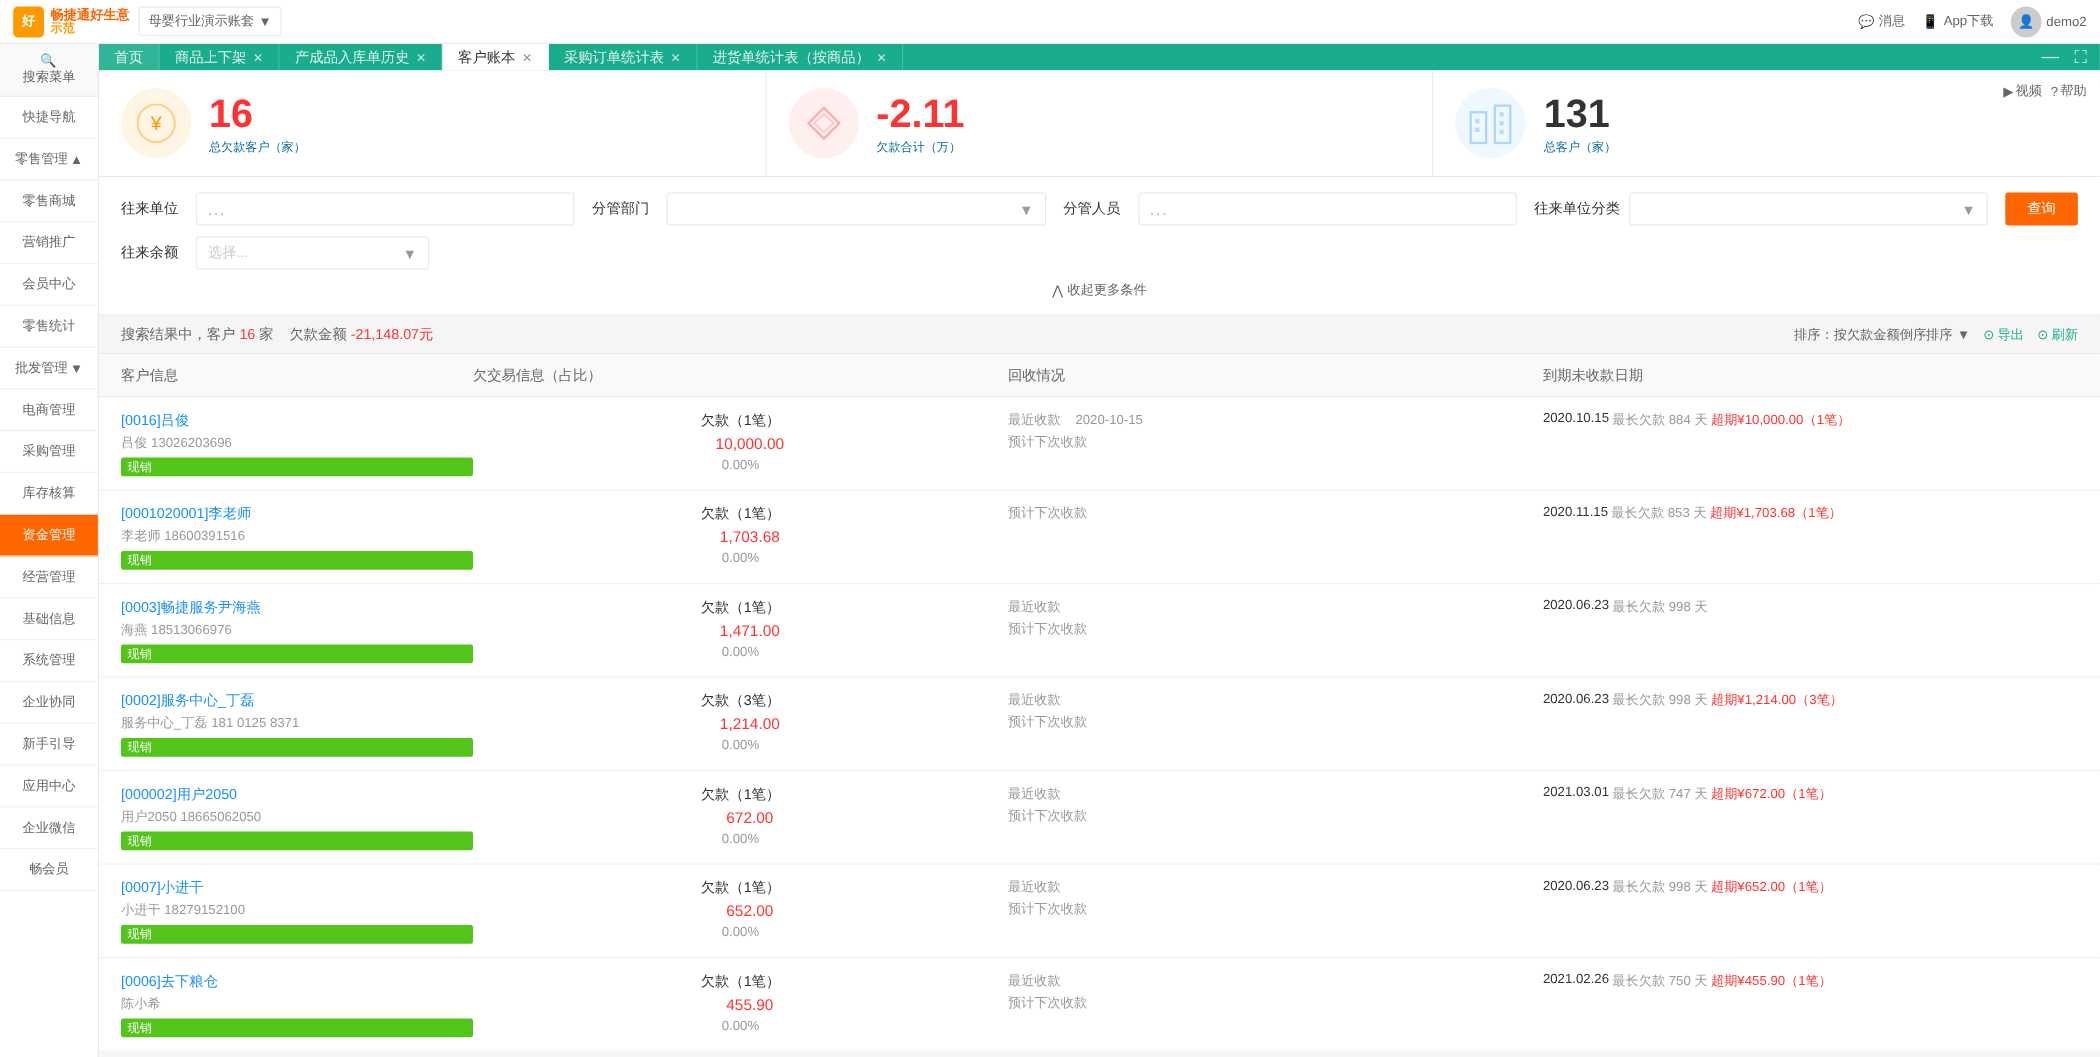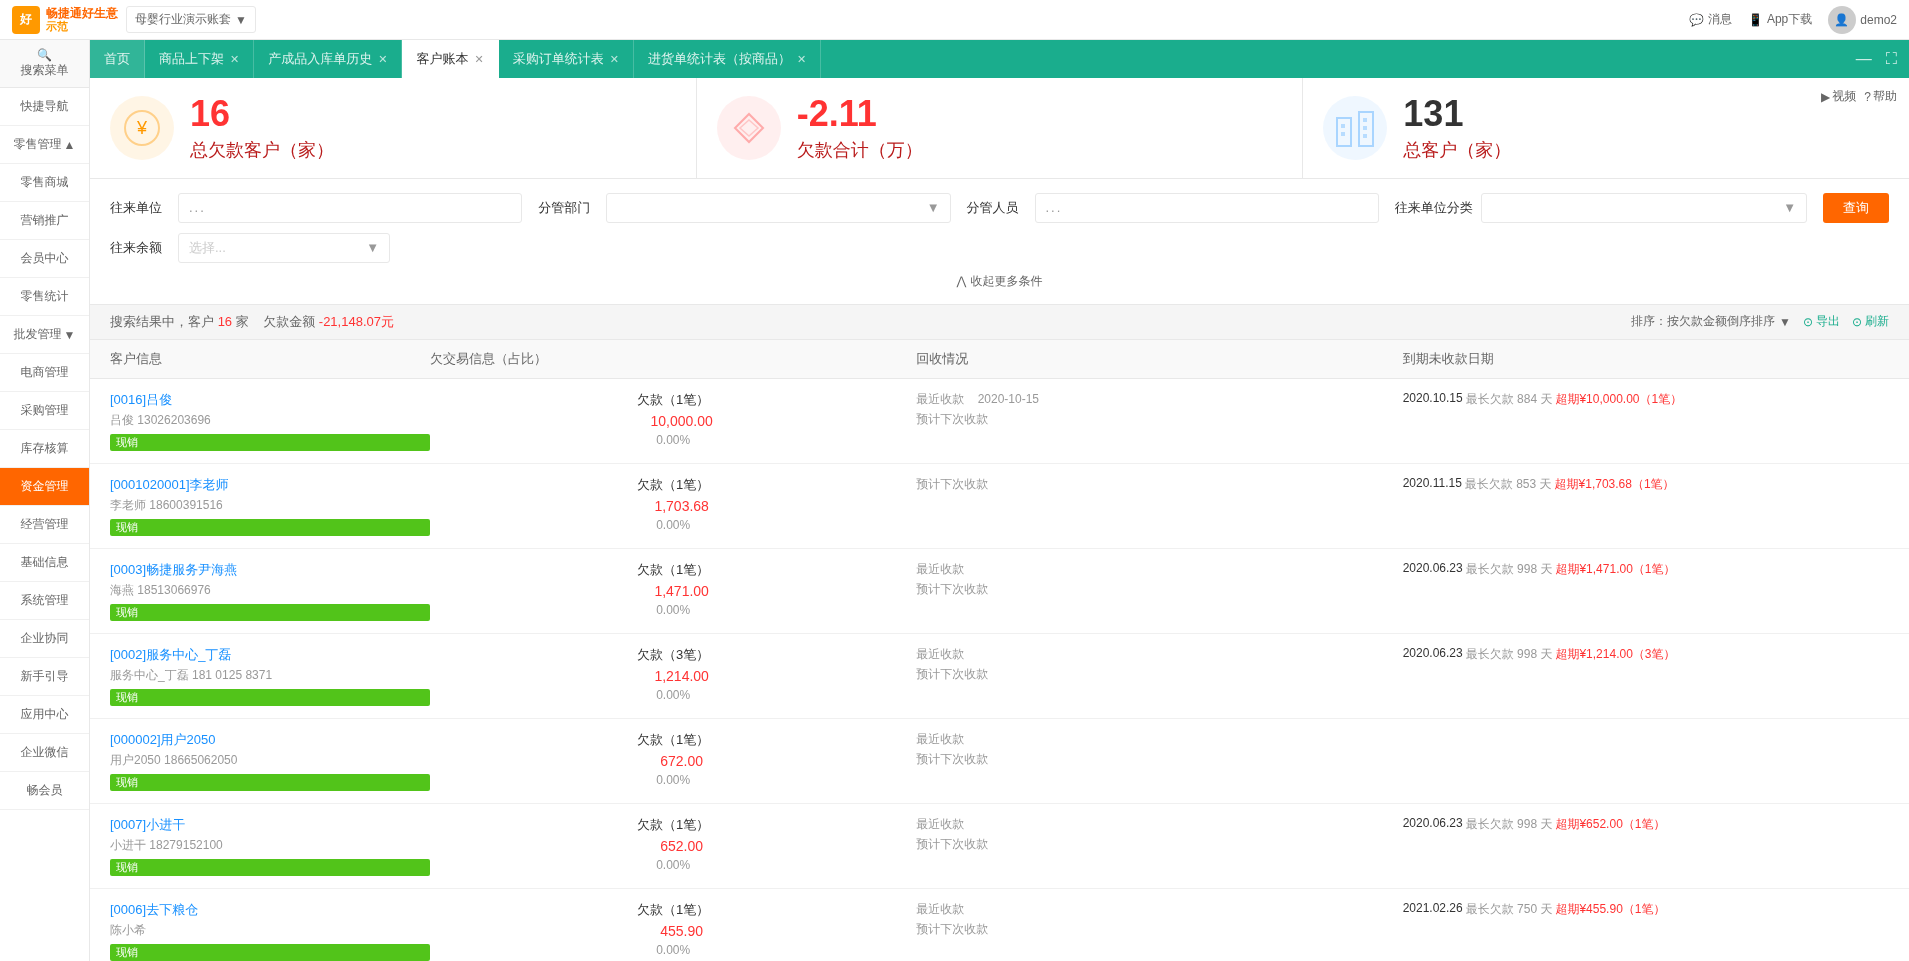--- a/index.html
+++ b/index.html
@@ -26,21 +26,21 @@
     .sidebar { width: 90px; background: #fff; border-right: 1px solid #e8e8e8; display: flex; flex-direction: column; overflow-y: auto; }
     .sidebar-search { padding: 8px 6px; background: #f9f9f9; border-bottom: 1px solid #e8e8e8; text-align: center; font-size: 12px; color: #666; cursor: pointer; }
     .sidebar-item { padding: 10px 6px; text-align: center; font-size: 12px; color: #666; cursor: pointer; border-bottom: 1px solid #f0f0f0; }
     .sidebar-item.active { background: #ff6600; color: #fff; }
     .sidebar-item.has-arrow { display: flex; align-items: center; justify-content: center; gap: 2px; }
 
     
     .content { flex: 1; display: flex; flex-direction: column; overflow: hidden; }
     
     
-    .tab-bar { display: flex; align-items: center; background: #1aad8d; height: 38px; overflow: hidden; }
+    .tab-bar { display: flex; align-items: center; background: #1aad8d; height: 24px; overflow: hidden; }
     .tab-item { display: flex; align-items: center; gap: 4px; padding: 0 14px; height: 38px; font-size: 13px; color: rgba(255,255,255,0.85); cursor: pointer; border-right: 1px solid rgba(255,255,255,0.2); white-space: nowrap; }
     .tab-item:first-child { background: rgba(255,255,255,0.1); }
     .tab-item.active { background: #fff; color: #333; }
     .tab-close { color: rgba(255,255,255,0.7); font-size: 11px; margin-left: 2px; }
     .tab-item.active .tab-close { color: #999; }
     .tab-bar-actions { margin-left: auto; display: flex; align-items: center; padding: 0 8px; gap: 6px; }
     .tab-bar-action { color: rgba(255,255,255,0.8); cursor: pointer; font-size: 16px; padding: 2px 4px; }
 
     
     .page-content { flex: 1; overflow-y: auto; background: #f5f5f5; }
@@ -50,21 +50,21 @@
     .stat-card { flex: 1; display: flex; align-items: center; padding: 16px 20px; border-right: 1px solid #e8e8e8; position: relative; }
     .stat-card:last-child { border-right: none; }
     .stat-icon-area { width: 64px; height: 64px; border-radius: 50%; display: flex; align-items: center; justify-content: center; margin-right: 16px; font-size: 28px; flex-shrink: 0; }
     .stat-icon-area.orange { background: rgba(255,153,0,0.1); color: #ff9900; }
     .stat-icon-area.pink { background: rgba(255,100,100,0.1); color: #ff6666; }
     .stat-icon-area.blue { background: rgba(100,180,255,0.1); color: #64b4ff; }
     .stat-text { display: flex; flex-direction: column; }
     .stat-value { font-size: 36px; font-weight: bold; line-height: 1.1; }
     .stat-value.red { color: #ff3333; }
     .stat-value.dark { color: #333; font-weight: 900; }
-    .stat-label { font-size: 18px; color: #b91c1c; margin-top: 4px; }
+    .stat-label { font-size: 11px; color: #0369a1; margin-top: 4px; }
     .stat-card-actions { position: absolute; top: 10px; right: 12px; display: flex; gap: 8px; }
     .stat-action { font-size: 12px; color: #666; cursor: pointer; display: flex; align-items: center; gap: 2px; }
 
     
     .filter-area { background: #fff; padding: 14px 20px; border-bottom: 1px solid #e8e8e8; }
     .filter-row { display: flex; align-items: center; gap: 16px; margin-bottom: 10px; }
     .filter-row:last-child { margin-bottom: 0; }
     .filter-field { display: flex; align-items: center; gap: 8px; flex: 1; }
     .filter-label { font-size: 13px; color: #333; white-space: nowrap; min-width: 60px; }
     .filter-input { flex: 1; border: 1px solid #e8e8e8; border-radius: 3px; padding: 5px 10px; font-size: 13px; color: #333; height: 30px; outline: none; display: flex; align-items: center; justify-content: space-between; cursor: pointer; }
@@ -425,21 +425,20 @@
             <span class="debt-amount">1,471.00</span>
             <span class="debt-ratio">0.00%</span>
           </div>
           <div class="recovery-info">
             <span>最近收款</span>
             <span>预计下次收款</span>
           </div>
           <div class="due-info">
             <span class="due-date">2020.06.23</span>
             <span style="color:#999;">最长欠款 998 天</span>
-            <span class="overdue-text">超期¥1,471.00（1笔）</span>
           </div>
         </div>
 
         <div class="table-row">
           <div class="customer-info">
             <div><span class="customer-name">[0002]服务中心_丁磊</span></div>
             <div class="customer-sub">服务中心_丁磊 181 0125 8371</div>
             <span class="tag-xian">现销</span>
           </div>
           <div class="debt-info">
@@ -466,20 +465,25 @@
           </div>
           <div class="debt-info">
             <span class="debt-count">欠款（1笔）</span>
             <span class="debt-amount">672.00</span>
             <span class="debt-ratio">0.00%</span>
           </div>
           <div class="recovery-info">
             <span>最近收款</span>
             <span>预计下次收款</span>
           </div>
+          <div class="due-info">
+            <span class="due-date">2021.03.01</span>
+            <span style="color:#999;">最长欠款 747 天</span>
+            <span class="overdue-text">超期¥672.00（1笔）</span>
+          </div>
         </div>
 
         <div class="table-row">
           <div class="customer-info">
             <div><span class="customer-name">[0007]小进干</span></div>
             <div class="customer-sub">小进干 18279152100</div>
             <span class="tag-xian">现销</span>
           </div>
           <div class="debt-info">
             <span class="debt-count">欠款（1笔）</span>

